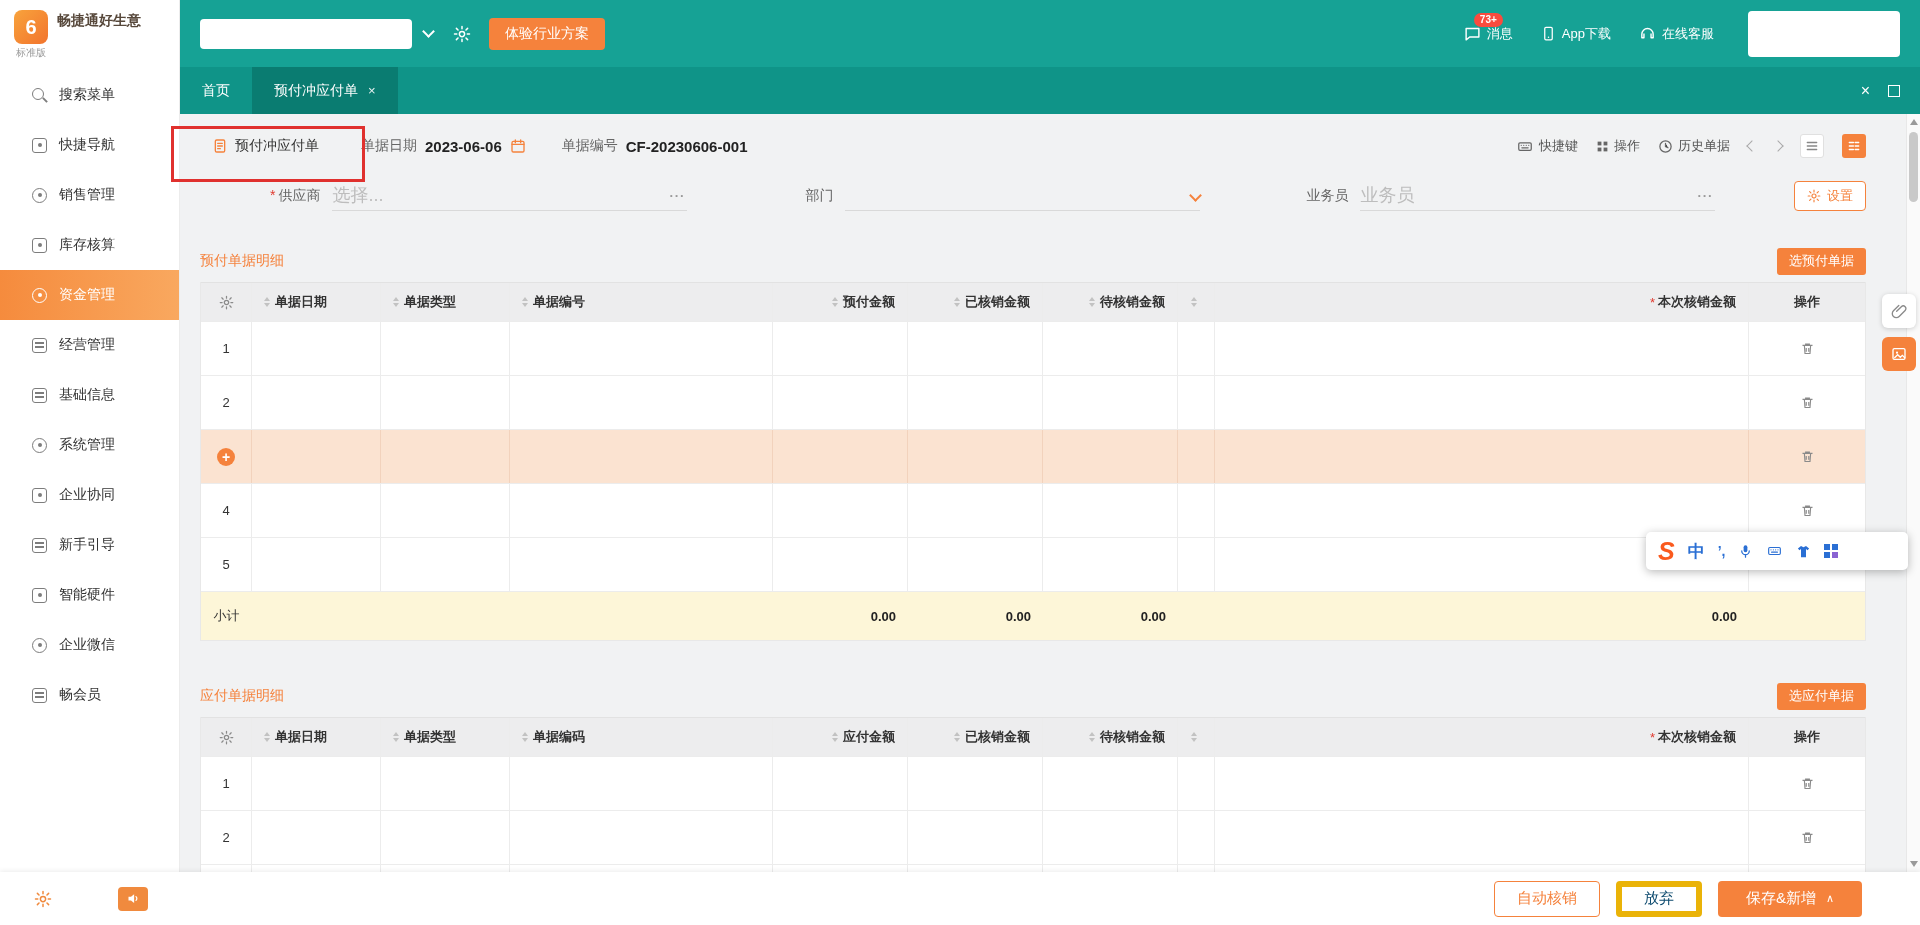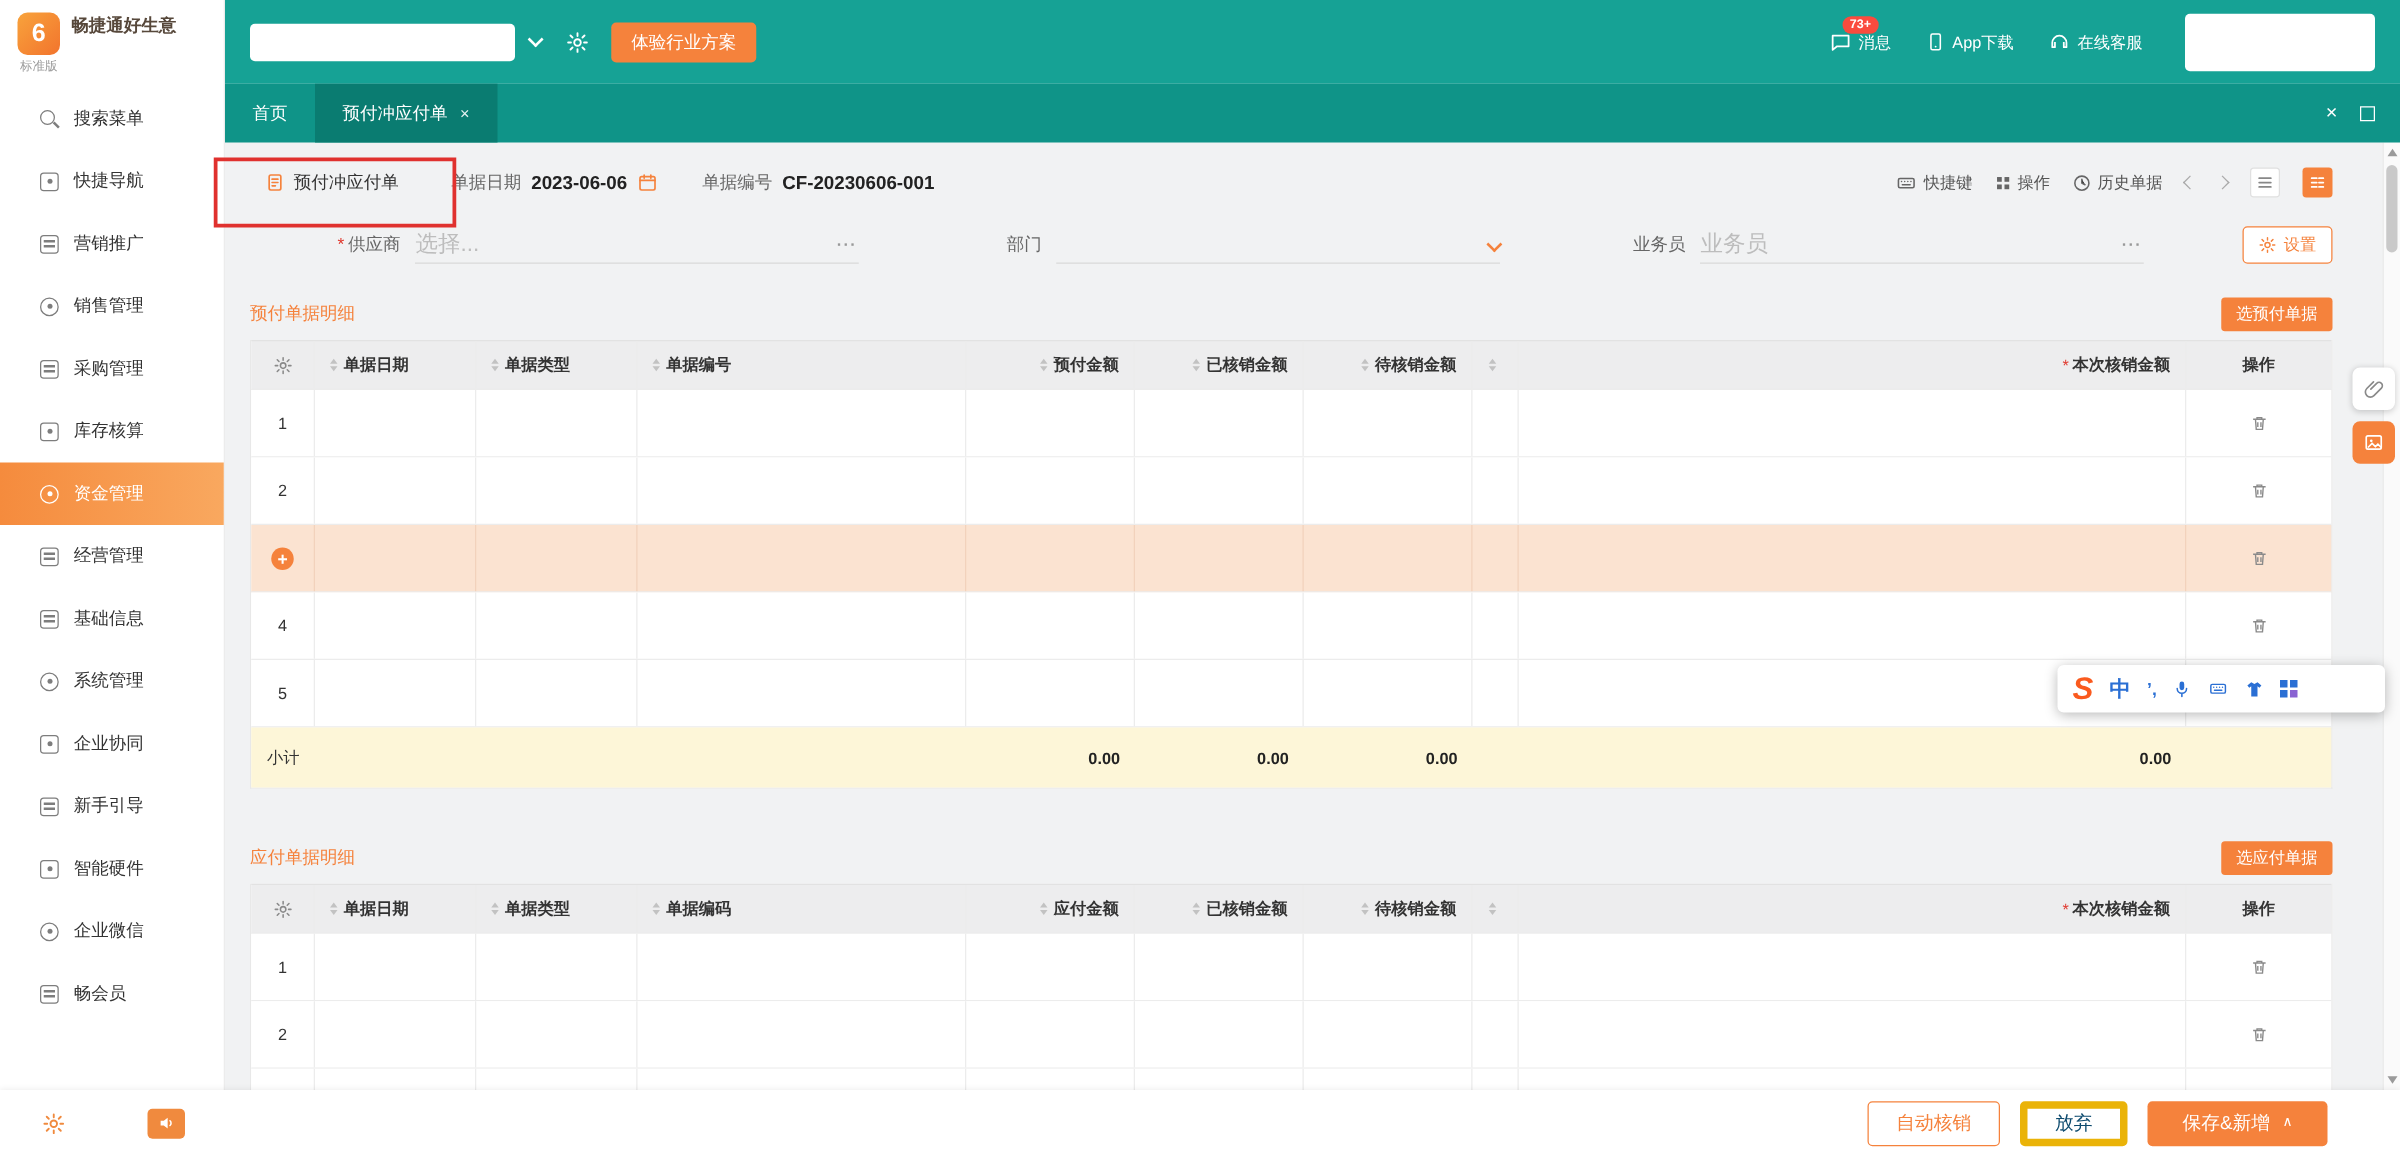--- a/index.html
+++ b/index.html
@@ -67,21 +67,21 @@
   .field{display:flex;align-items:center}
   .flabel{color:#666;margin-right:12px;white-space:nowrap}
   .req{color:#e03a2f;margin-right:3px}
   .finput{width:355px;height:30px;border-bottom:1px solid #d9d9d9;display:flex;align-items:center}
   .finput input{flex:1;border:none;outline:none;background:transparent;font-size:18px;color:#333;font-family:inherit}
   .finput input::placeholder{color:#bdbdbd}
   .dots{color:#999;font-weight:bold;letter-spacing:1px;font-size:13px;cursor:pointer;padding:0 2px}
   .f2{margin-left:118px}.f3{margin-left:106px}
   .settings-btn{margin-left:auto;height:30px;padding:0 12px;border:1px solid #f5823c;color:#f5823c;background:#fff;border-radius:4px;font-size:13px;display:flex;align-items:center;gap:6px;cursor:pointer;font-family:inherit}
 
-  .section-head{display:flex;align-items:center;justify-content:space-between;height:30px;margin-top:14px}
+  .section-head{display:flex;align-items:center;justify-content:space-between;height:30px;margin-top:24px}
   .section-head.second{margin-top:40px}
   .sec-title{color:#f5823c;font-size:14px}
   .sec-btn{height:27px;padding:0 12px;background:#f5823c;color:#fff;border:none;border-radius:3px;font-size:13px;cursor:pointer;font-family:inherit}
 
   
   .tbl{background:#fff;border:1px solid #e8e8e8;border-top:none;margin-top:6px}
   .trow{display:flex;align-items:stretch;height:54px;border-bottom:1px solid #ececec;background:#fff}
   .trow.thead{height:40px;background:#ededee;border-top:1px solid #e2e2e2}
   .trow.addrow{background:#fbe3d1}
   .trow.addrow .c{border-right-color:#f2d2bc}
@@ -147,30 +147,22 @@
     <nav class="menu">
       <div class="mitem">
           <span class="micon search"></span>
           <span>搜索菜单</span>
         </div>
       <div class="mitem">
           <span class="micon dot"></span>
           <span>快捷导航</span>
         </div>
       <div class="mitem">
-          <span class="micon lines"></span>
-          <span>营销推广</span>
-        </div>
-      <div class="mitem">
           <span class="micon round dot"></span>
           <span>销售管理</span>
-        </div>
-      <div class="mitem">
-          <span class="micon lines"></span>
-          <span>采购管理</span>
         </div>
       <div class="mitem">
           <span class="micon dot"></span>
           <span>库存核算</span>
         </div>
       <div class="mitem active">
           <span class="micon round dot"></span>
           <span>资金管理</span>
         </div>
       <div class="mitem">

